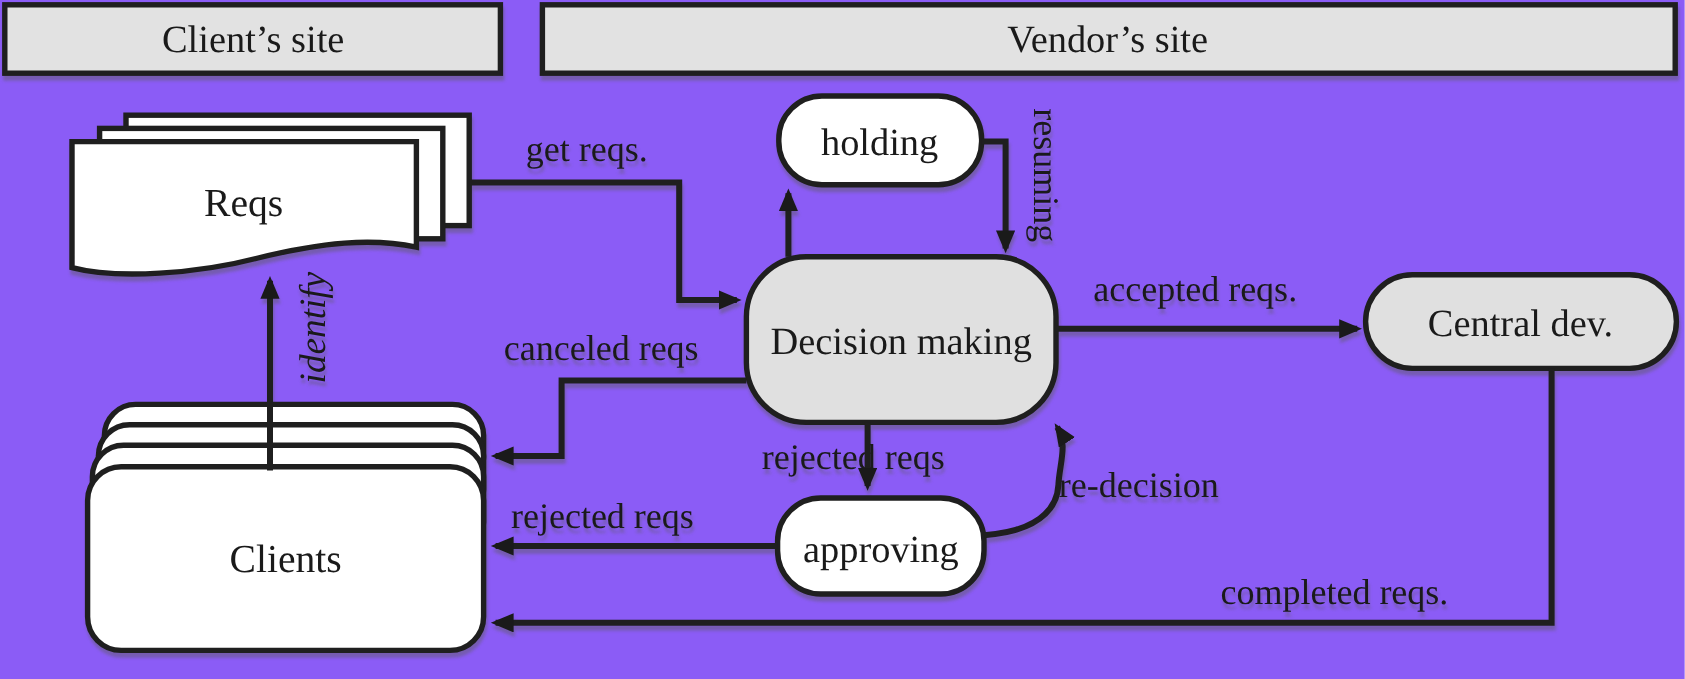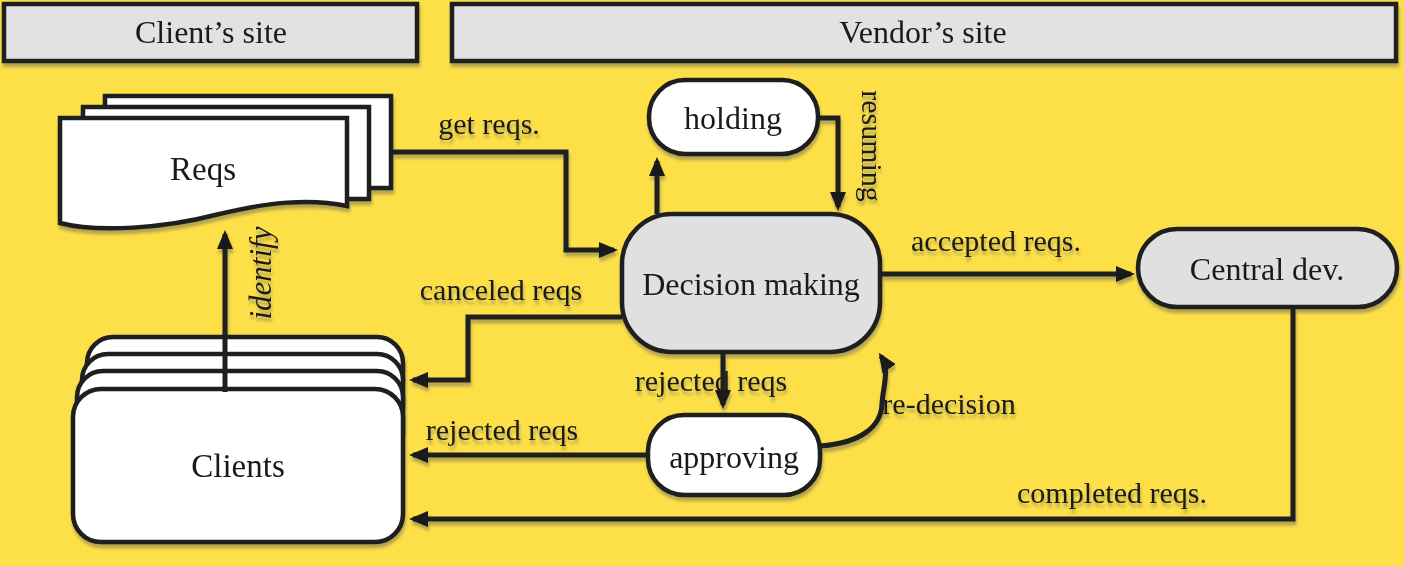--- a/index.html
+++ b/index.html
@@ -1,19 +1,19 @@
 <!DOCTYPE html>
 <html><head>
 <meta charset="utf-8">
 <style>
   html,body{margin:0;padding:0;background:#ffffff;}
   .stage{
     position:relative;
     width:1404px;height:566px;
-    background:#fde047;
+    background:#8b5cf6;
     font-family:"Liberation Serif", serif;
     overflow:hidden;
   }
   svg{display:block;width:1404px;height:566px;}
   .shadowed{filter:drop-shadow(1px 4px 1.5px rgba(90,90,90,0.45));}
   .box{stroke:#1f1f1f;stroke-width:4.5;}
   .white-fill{fill:#ffffff;}
   .edge{fill:none;stroke:#1f1f1f;stroke-width:5;}
   .lbl{
     font-family:"Liberation Serif", serif;

